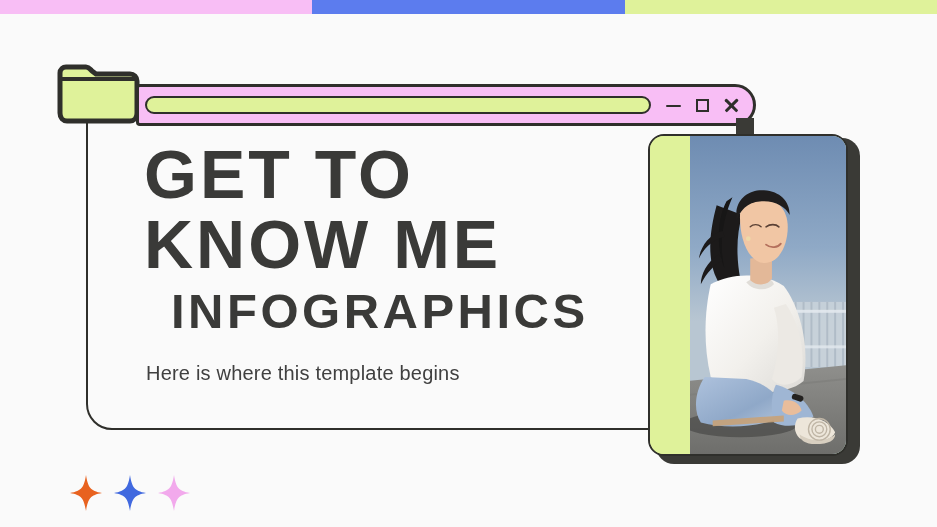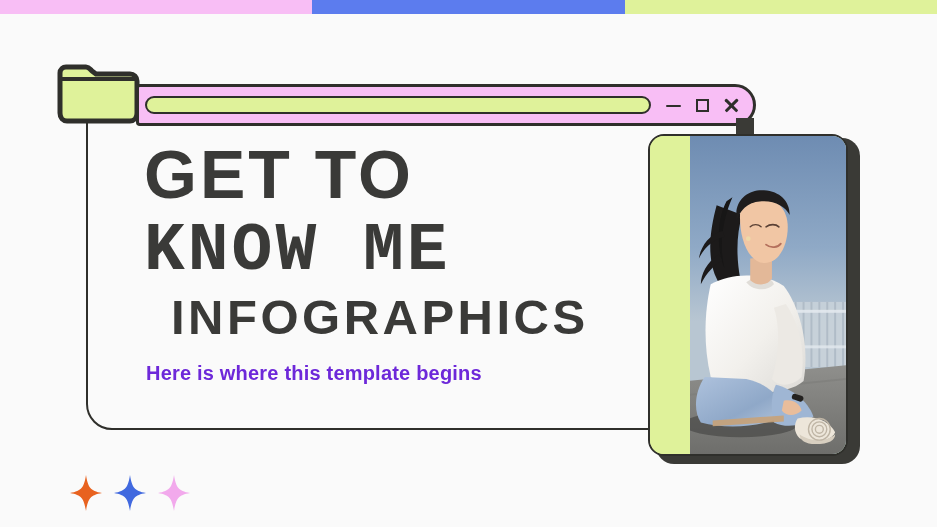--- a/index.html
+++ b/index.html
@@ -136,36 +136,35 @@
   .hl-line {
     color: #3A3A38;
     font-weight: bold;
     line-height: 0.97;
     white-space: nowrap;
   }
   .hl-1, .hl-2 {
     font-size: 68px;
     letter-spacing: 3px;
   }
-  .hl-2 { margin-top: 10px; font-family: Liberation Mono, monospace; }
+  .hl-2 { margin-top: 4px; }
   .hl-3 {
     font-size: 49px;
     letter-spacing: 3.5px;
     margin-top: 10px;
     margin-left: 27px;
   }
   .subtitle {
     position: absolute;
     left: 146px;
     top: 362px;
     font-size: 20px;
-    color: #6d28d9;
+    color: #404040;
     letter-spacing: 0.2px;
     white-space: nowrap;
-    font-weight: bold;
   }
 
   
   .photo-card {
     position: absolute;
     left: 648px;
     top: 134px;
     width: 212px;
     height: 330px;
   }

